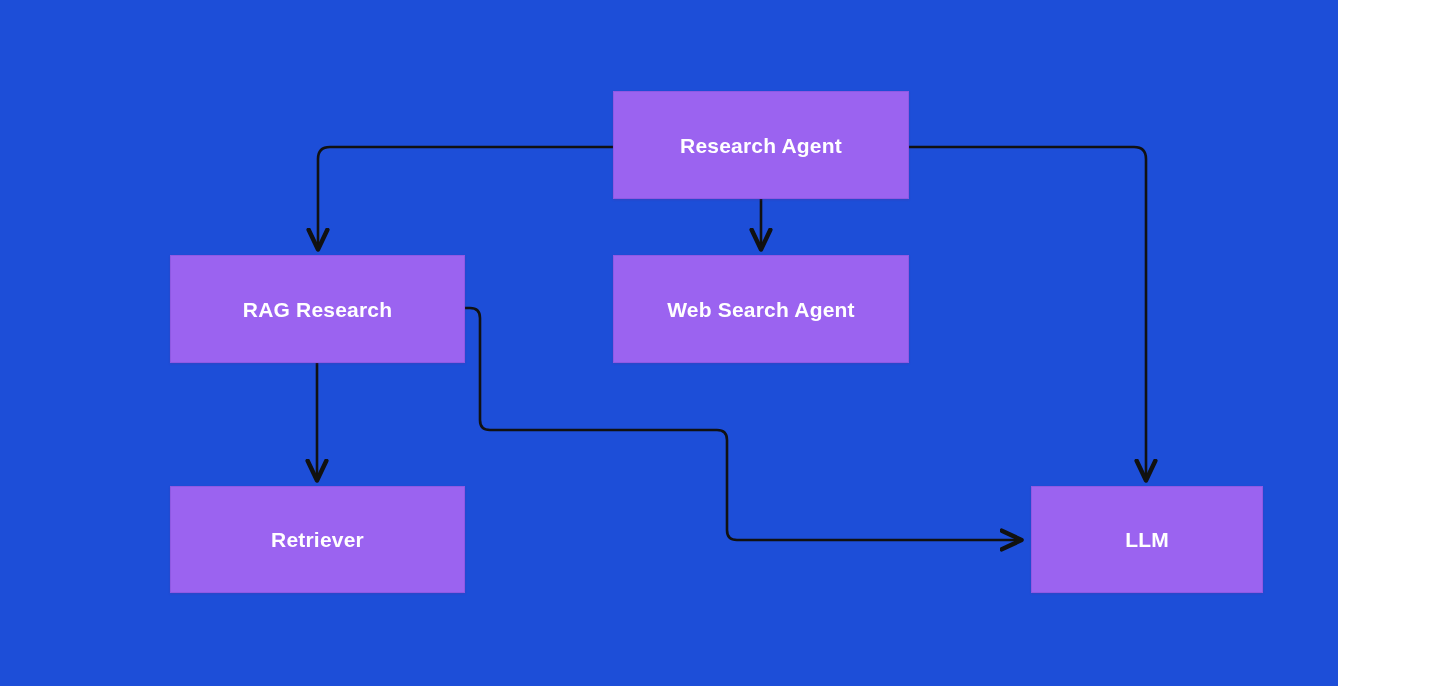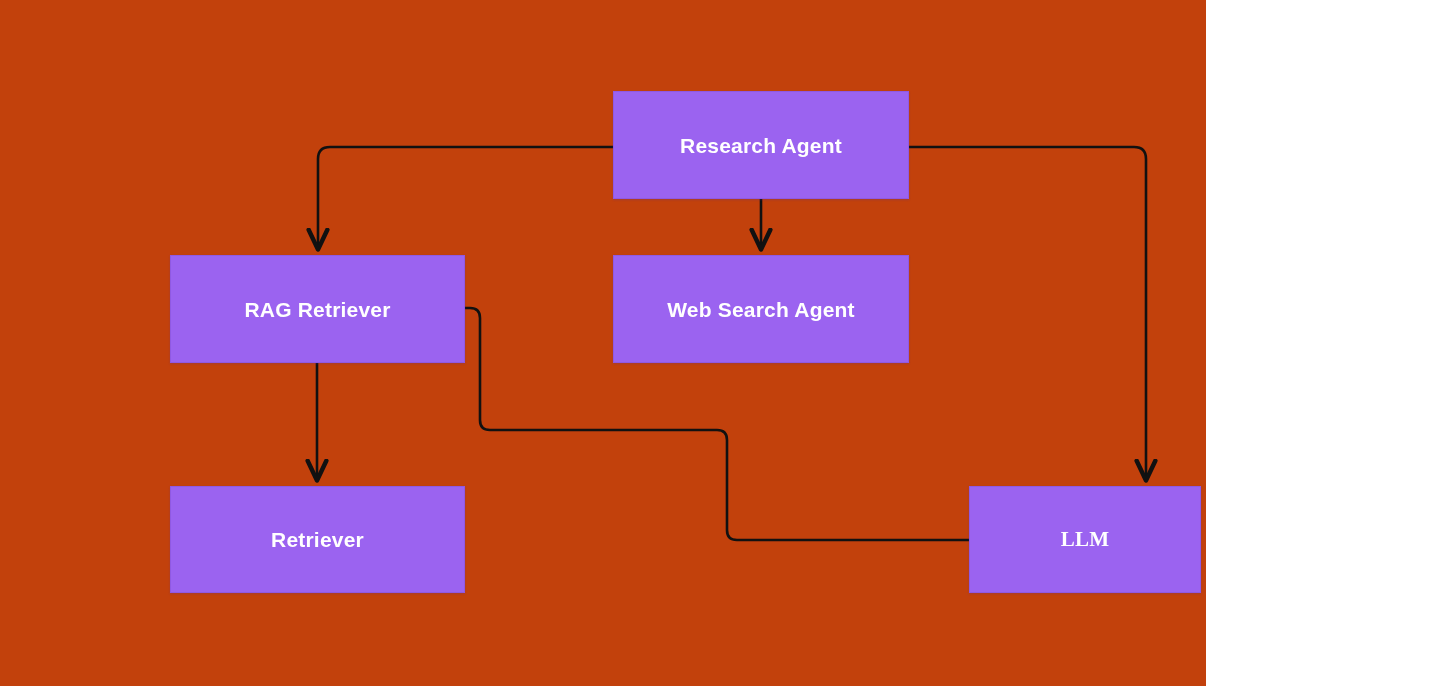--- a/index.html
+++ b/index.html
@@ -9,23 +9,23 @@
     background: #ffffff;
   }
   body {
     font-family: "Liberation Sans", sans-serif;
     width: 1429px;
     height: 686px;
     overflow: hidden;
   }
   #canvas {
     position: relative;
-    width: 1206px;
+    width: 1338px;
     height: 686px;
-    background: #c2410c;
+    background: #1d4ed8;
   }
   #edges {
     position: absolute;
     left: 0;
     top: 0;
     width: 1429px;
     height: 686px;
     pointer-events: none;
   }
   .node {
@@ -84,28 +84,28 @@
                L 727 530 Q 727 540 737 540
                L 1020 540" fill="none" stroke="#111111" stroke-width="2.6" stroke-linecap="butt" marker-end="url(#arrowhead)"></path>
     </g>
   </svg>
 
   <div class="node" style="left:613px; top:91px; width:296px; height:108px;">
     <span class="node-label">Research Agent</span>
   </div>
 
   <div class="node" style="left:170px; top:255px; width:295px; height:108px;">
-    <span class="node-label">RAG Retriever</span>
+    <span class="node-label">RAG Research</span>
   </div>
 
   <div class="node" style="left:613px; top:255px; width:296px; height:108px;">
     <span class="node-label">Web Search Agent</span>
   </div>
 
   <div class="node" style="left:170px; top:486px; width:295px; height:107px;">
     <span class="node-label">Retriever</span>
   </div>
 
-  <div class="node" style="left:969px; top:486px; width:232px; height:107px;font-family:Liberation Serif, serif;">
+  <div class="node" style="left:1031px; top:486px; width:232px; height:107px;">
     <span class="node-label">LLM</span>
   </div>
 
 </div>
 
 </body></html>

